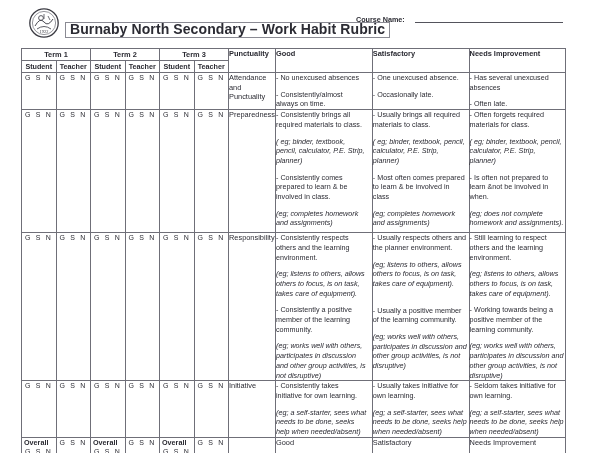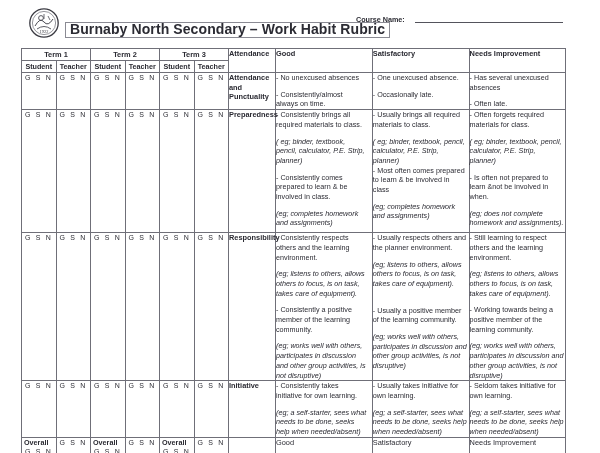--- a/index.html
+++ b/index.html
@@ -127,21 +127,21 @@
     display: block;
     font-size: 7.2px;
     font-weight: bold;
     letter-spacing: 0;
     text-align: left;
     padding-left: 2px;
     line-height: 9px;
   }
   .cat-cell {
     font-size: 7.4px;
-    font-weight: bold;
+    font-weight: normal;
     padding: 2px 1px 2px 3px;
     vertical-align: top;
     line-height: 9.5px;
   }
   .desc-cell {
     font-size: 7.2px;
     padding: 2px 3px 3px 4px;
     vertical-align: top;
     line-height: 9.7px;
   }
@@ -237,21 +237,21 @@
       <col class="c-desc">
         <col class="c-desc">
         <col class="c-desc">
     </colgroup>
     <tbody>
 
       <tr>
         <td class="term-head" colspan="2">Term 1</td>
         <td class="term-head" colspan="2">Term 2</td>
         <td class="term-head" colspan="2">Term 3</td>
-        <td rowspan="2" class="cat-head">Attendance</td>
+        <td rowspan="2" class="cat-head">Punctuality</td>
         <td rowspan="2" class="level-head">Good</td>
         <td rowspan="2" class="level-head">Satisfactory</td>
         <td rowspan="2" class="level-head">Needs Improvement</td>
       </tr>
 
       <tr>
         <td class="sub-head">Student</td>
         <td class="sub-head">Teacher</td>
         <td class="sub-head">Student</td>
         <td class="sub-head">Teacher</td>
@@ -327,21 +327,21 @@
           <td class="desc-cell">
             <div class="blk">
               <span class="ln">- Usually brings all required</span>
               <span class="ln">materials to class.</span>
             </div>
             <div class="blk it" style="margin-bottom: 0px;">
               <span class="ln">( eg; binder, textbook, pencil,</span>
               <span class="ln">calculator, P.E. Strip,</span>
               <span class="ln">planner)</span>
             </div>
-            <div class="blk" style="">
+            <div class="blk" style="margin-top: 7px;">
               <span class="ln">- Most often comes prepared</span>
               <span class="ln">to learn &amp; be involved in</span>
               <span class="ln">class</span>
             </div>
             <div class="blk it" style="margin-bottom: 0px;">
               <span class="ln">(eg; completes homework</span>
               <span class="ln">and assignments)</span>
             </div>
           </td>
           <td class="desc-cell">

